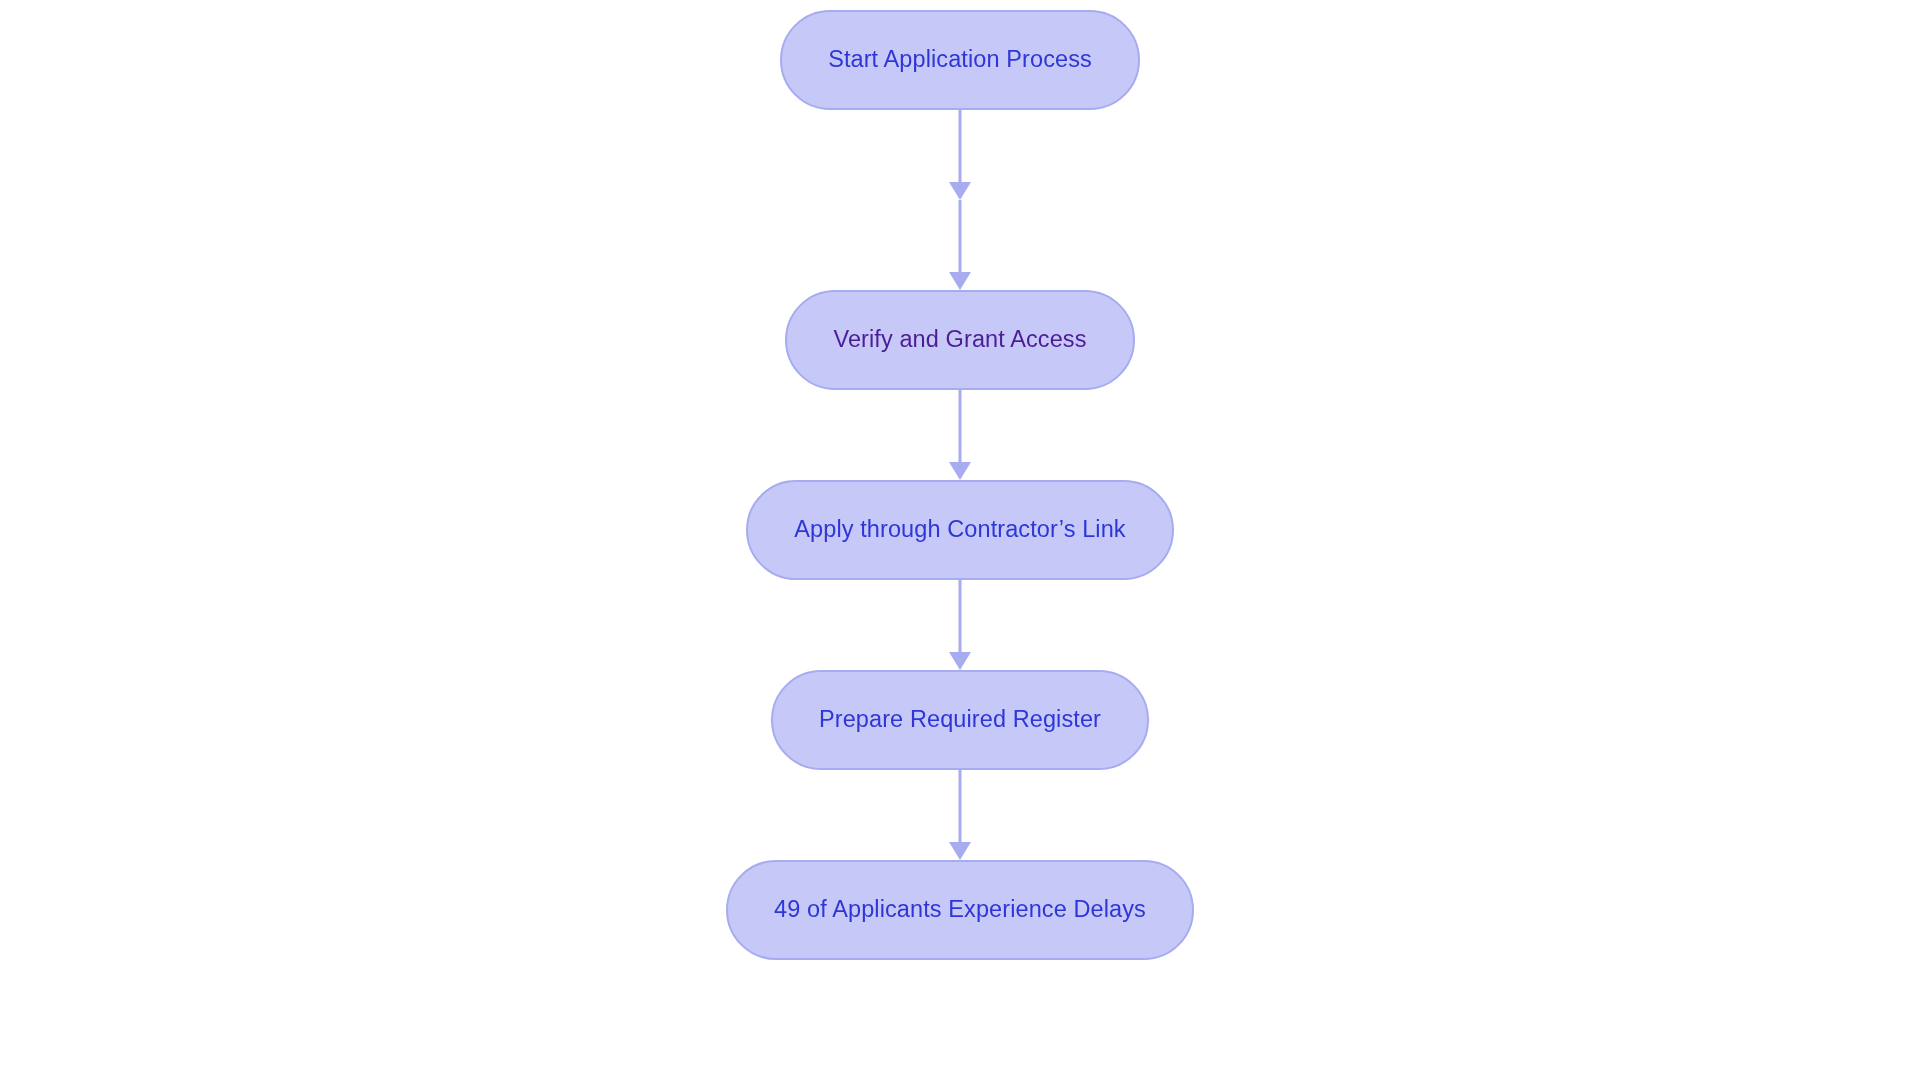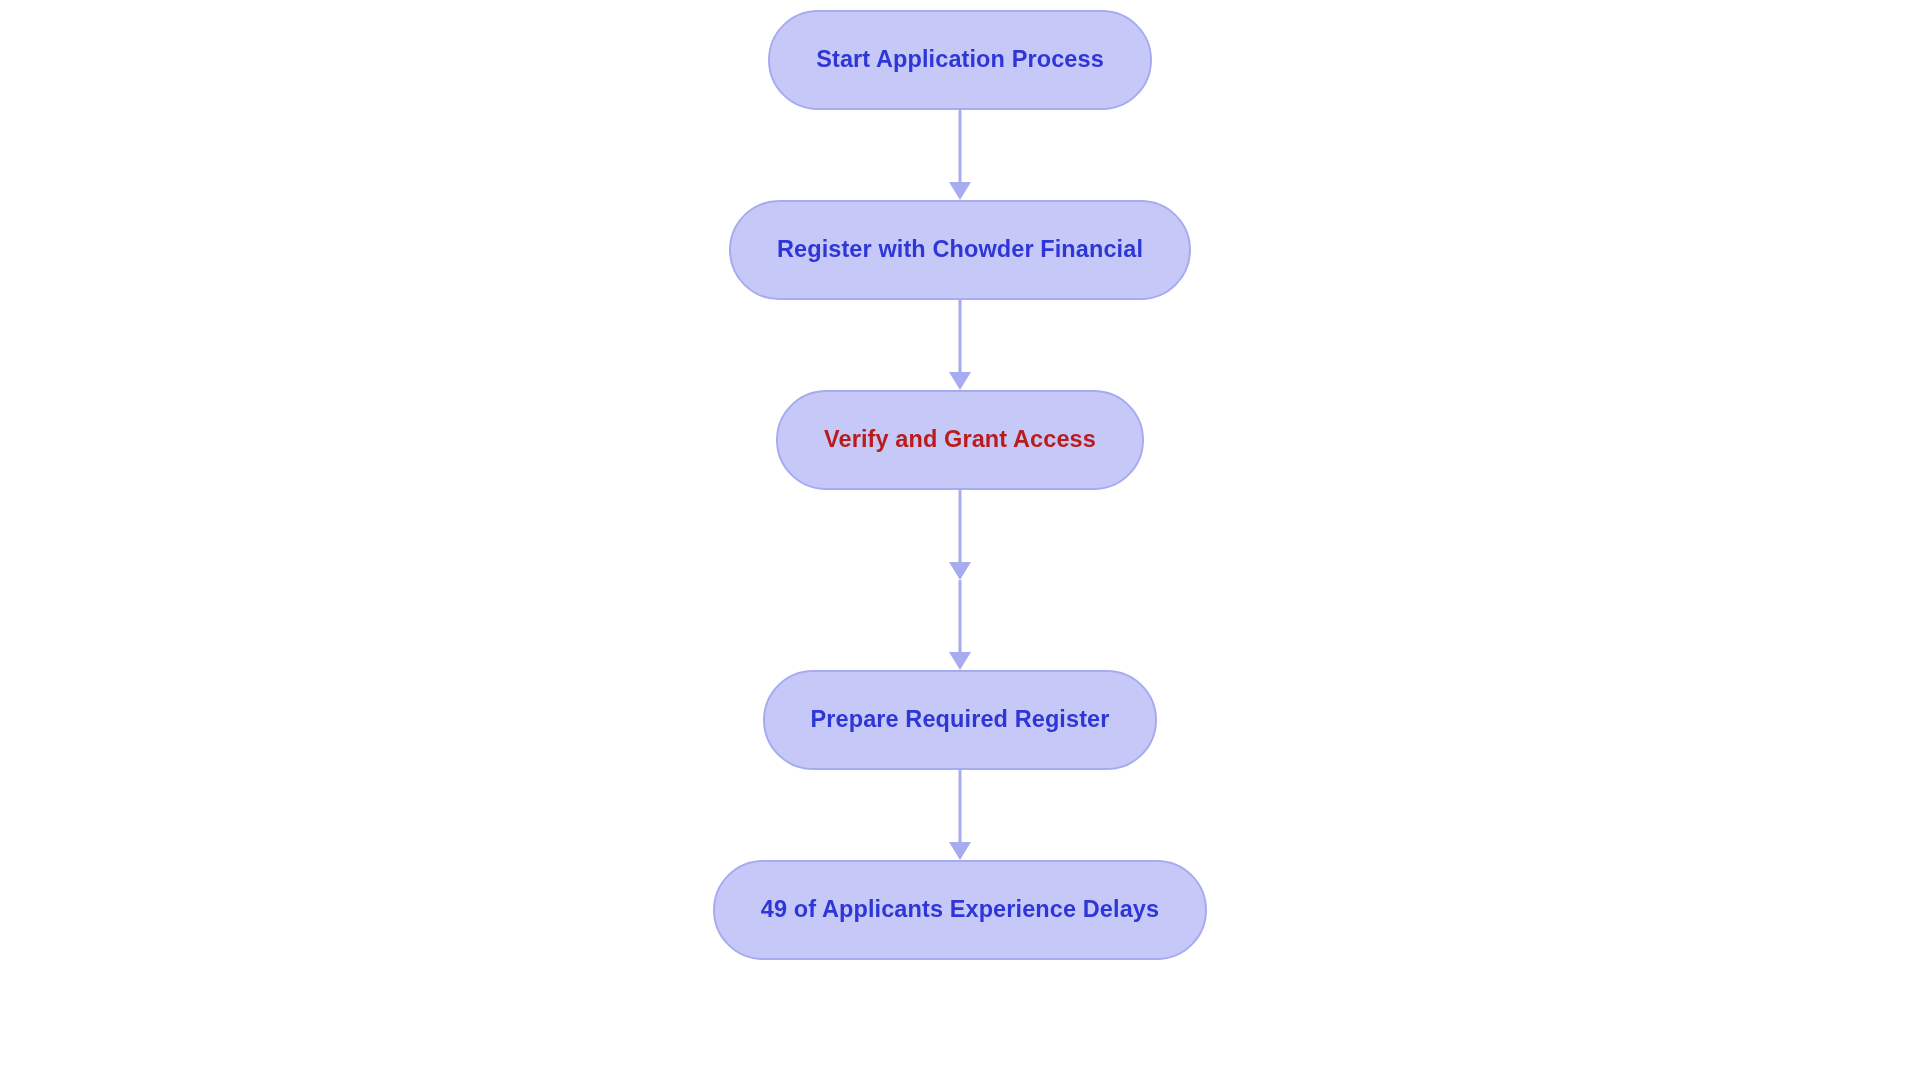--- a/index.html
+++ b/index.html
@@ -44,21 +44,21 @@
     align-items: center;
     justify-content: center;
     padding: 0 46px;
     flex: 0 0 auto;
   }
 
   .node-label {
     color: #2e36d6;
     font-family: "Liberation Sans", sans-serif;
     font-size: 23.5px;
-    font-weight: 700;
+    font-weight: 400;
     letter-spacing: 0.1px;
     white-space: nowrap;
     line-height: 1;
   }
 
   
   .connector {
     position: relative;
     width: 24px;
     height: 90px;
@@ -99,38 +99,38 @@
 
     <div class="node" style="background: rgb(198, 201, 248); border-color: rgb(167, 171, 240);">
       <span class="node-label" style="color: rgb(46, 54, 214);">Start Application Process</span>
     </div>
 
     <div class="connector">
       <span class="stem" style="background: rgb(167, 171, 240);"></span>
       <span class="head" style="border-top-color: rgb(167, 171, 240);"></span>
     </div>
 
+
+    <div class="connector">
+      <span class="stem" style="background: rgb(167, 171, 240);"></span>
+      <span class="head" style="border-top-color: rgb(167, 171, 240);"></span>
+    </div>
+
     <div class="node" style="background: rgb(198, 201, 248); border-color: rgb(167, 171, 240);">
-      <span class="node-label" style="color: rgb(46, 54, 214);">Register with Chowder Financial</span>
+      <span class="node-label" style="color: #4c1d95;">Verify and Grant Access</span>
     </div>
 
     <div class="connector">
       <span class="stem" style="background: rgb(167, 171, 240);"></span>
       <span class="head" style="border-top-color: rgb(167, 171, 240);"></span>
     </div>
 
     <div class="node" style="background: rgb(198, 201, 248); border-color: rgb(167, 171, 240);">
-      <span class="node-label" style="color: #b91c1c;">Verify and Grant Access</span>
+      <span class="node-label" style="color: rgb(46, 54, 214);">Apply through Contractor’s Link</span>
     </div>
-
-    <div class="connector">
-      <span class="stem" style="background: rgb(167, 171, 240);"></span>
-      <span class="head" style="border-top-color: rgb(167, 171, 240);"></span>
-    </div>
-
 
     <div class="connector">
       <span class="stem" style="background: rgb(167, 171, 240);"></span>
       <span class="head" style="border-top-color: rgb(167, 171, 240);"></span>
     </div>
 
     <div class="node" style="background: rgb(198, 201, 248); border-color: rgb(167, 171, 240);">
       <span class="node-label" style="color: rgb(46, 54, 214);">Prepare Required Register</span>
     </div>
 

